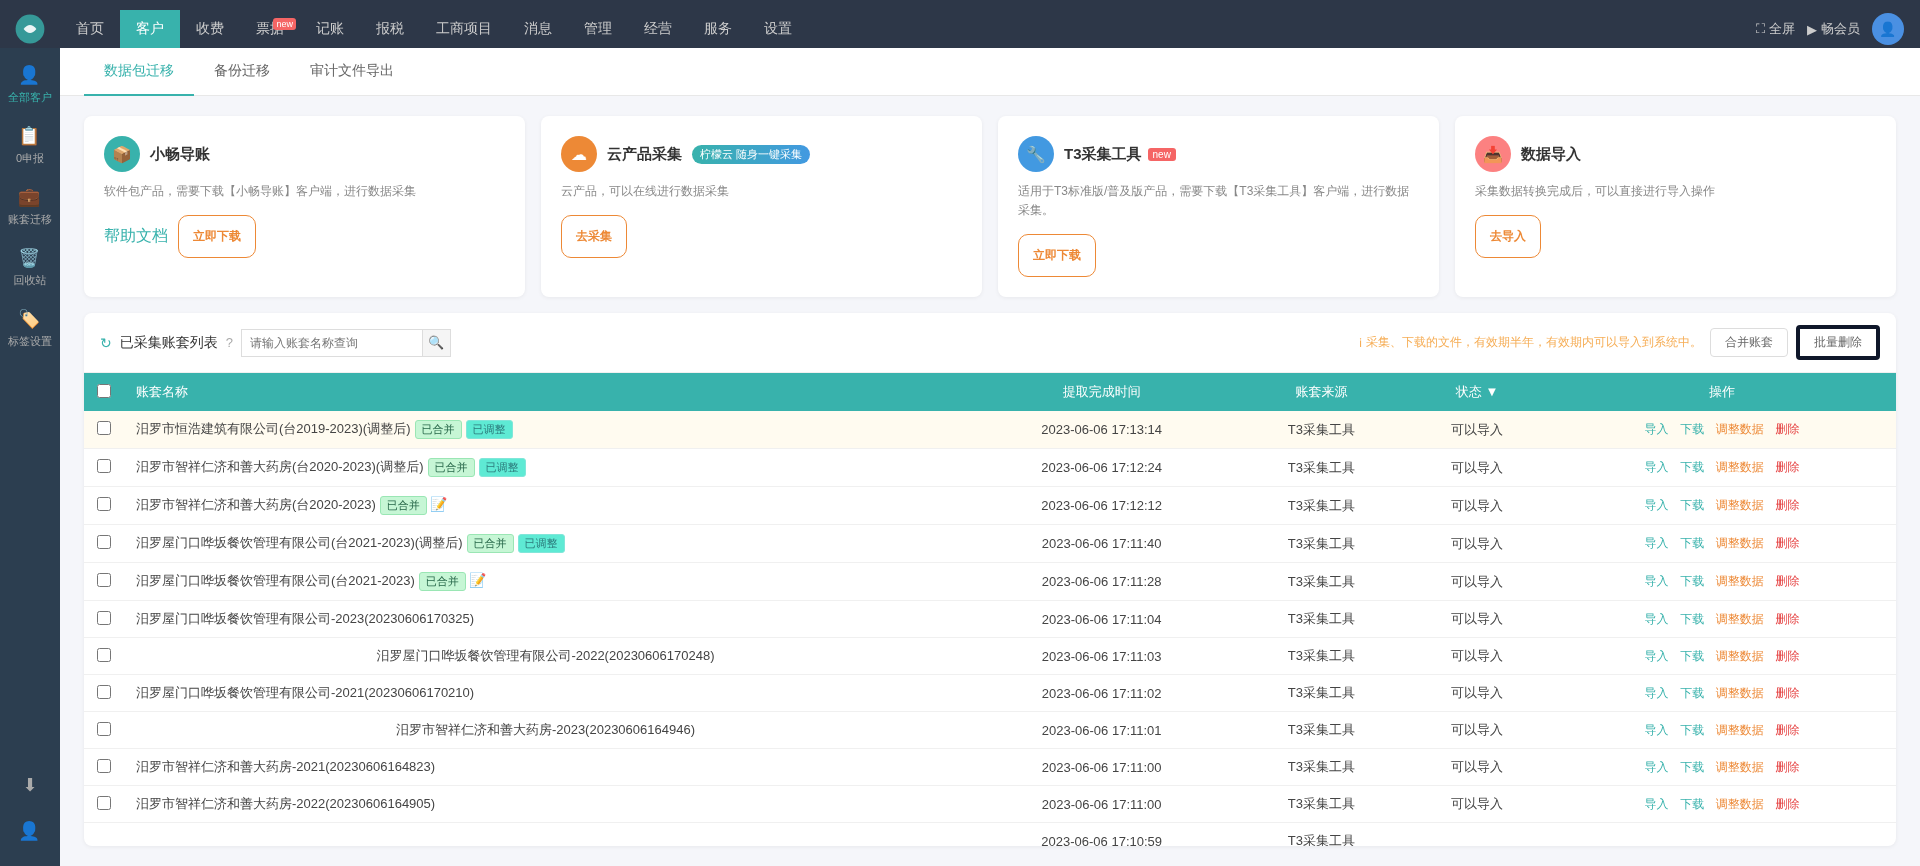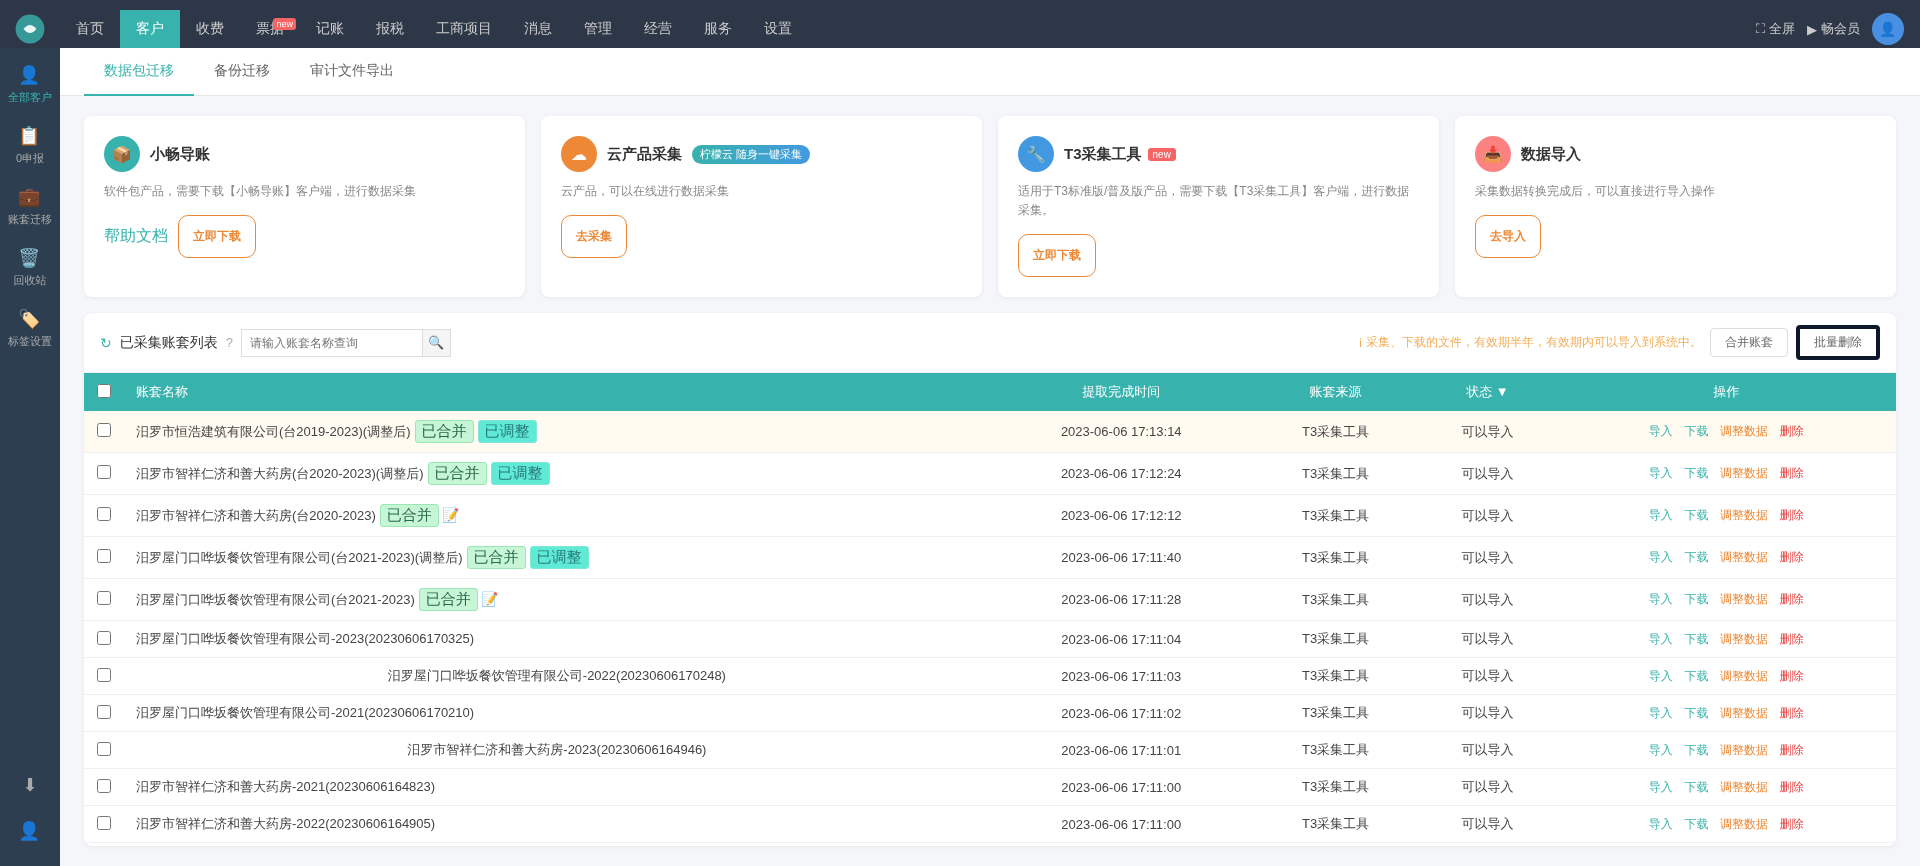--- a/index.html
+++ b/index.html
@@ -362,21 +362,21 @@
       padding: 9px 12px;
       color: #444;
       text-align: center;
     }
     tbody td:nth-child(2) { text-align: left; }
     .tag {
       display: inline-flex;
       align-items: center;
       padding: 1px 6px;
       border-radius: 3px;
-      font-size: 15px;
+      font-size: 11px;
       margin-left: 4px;
       text-align: center;
     }
     .tag.green { background: #c6f6d5; color: #276749; border: 1px solid #9ae6b4; }
     .tag.teal { background: #5eead4; color: #2c7a7b; border: 1px solid #81e6d9; }
     .icon-small { font-size: 14px; color: #aaa; margin-left: 4px; cursor: pointer; }
     .action-btn {
       color: #38b2ac;
       cursor: pointer;
       font-size: 12px;

